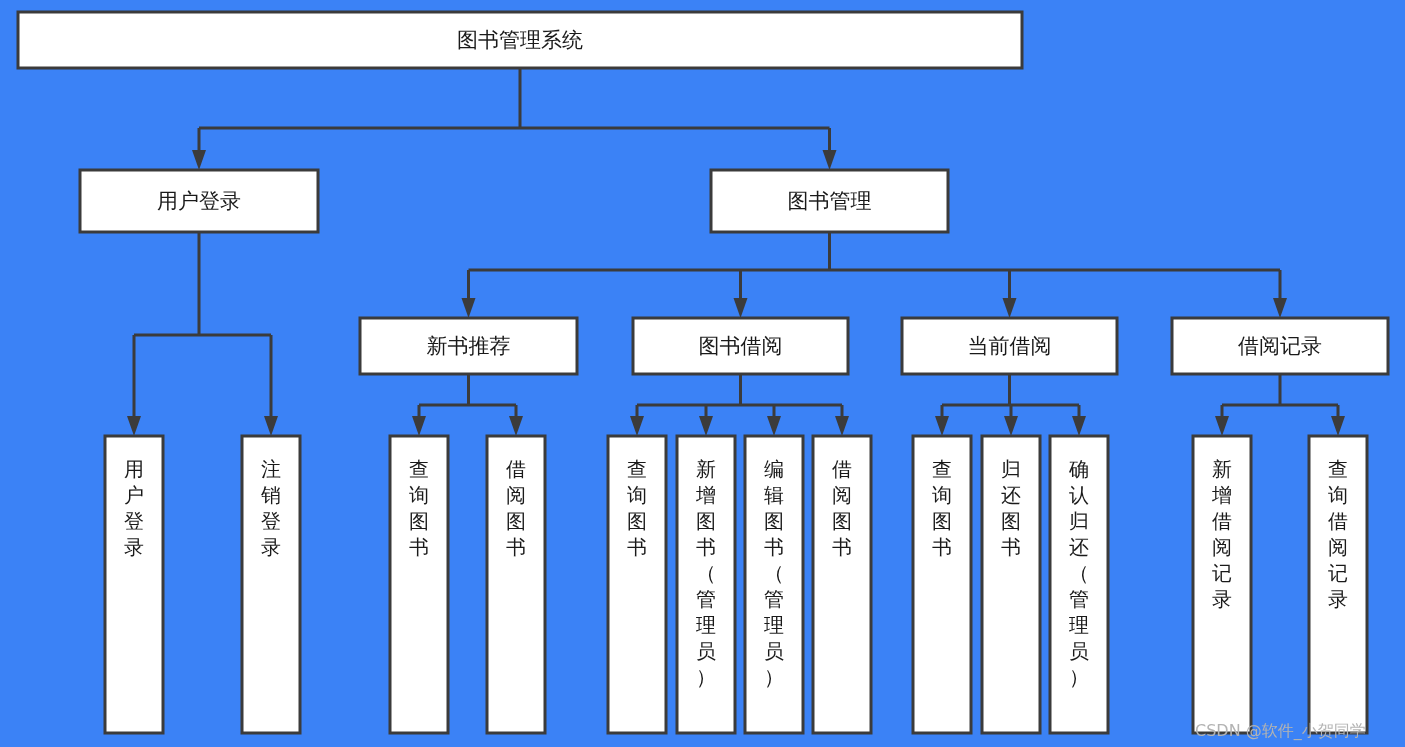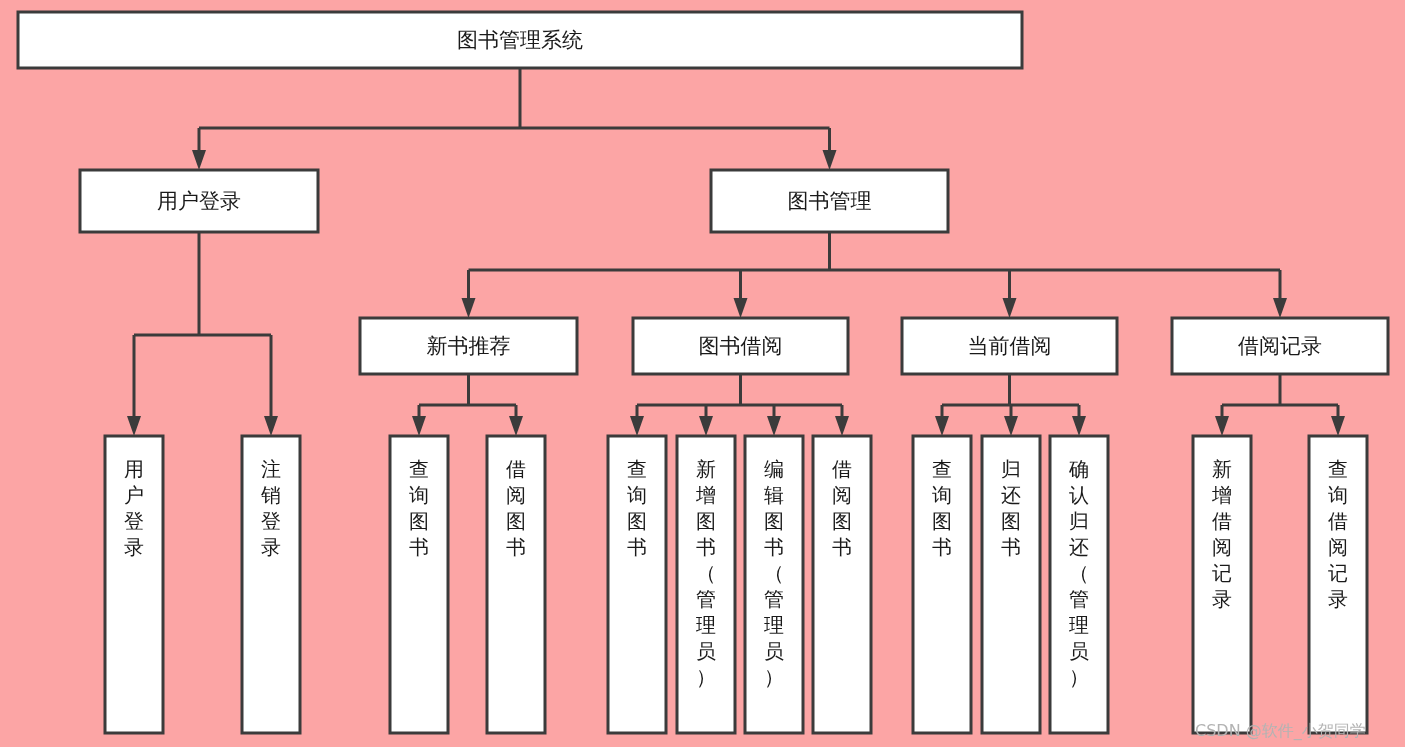--- a/index.html
+++ b/index.html
@@ -1,18 +1,18 @@
 <!DOCTYPE html>
 <html><head>
 <meta charset="utf-8">
 <style>
   html,body{margin:0;padding:0;background:#ffffff;}
   body{width:1405px;height:747px;overflow:hidden;
        font-family:"DejaVu Sans","Liberation Sans",sans-serif;}
-  #diagram-root{position:relative;width:1405px;height:747px;background:#fca5a5;}
+  #diagram-root{position:relative;width:1405px;height:747px;background:#3b82f6;}
   svg{display:block;}
   .node-box{fill:#ffffff;stroke:#3b3b3b;stroke-width:3;}
   .link{fill:none;stroke:#3b3b3b;stroke-width:3;}
   .arrow-head{fill:#3b3b3b;stroke:none;}
   .node-label{fill:#1a1a1a;font-family:"DejaVu Sans","Liberation Sans",sans-serif;
               font-size:21px;text-anchor:middle;dominant-baseline:middle;}
   .node-label.vertical{font-size:20px;}
   .watermark{fill:#b3b3b3;font-size:16px;
              font-family:"DejaVu Sans","Liberation Sans",sans-serif;}
 </style>

